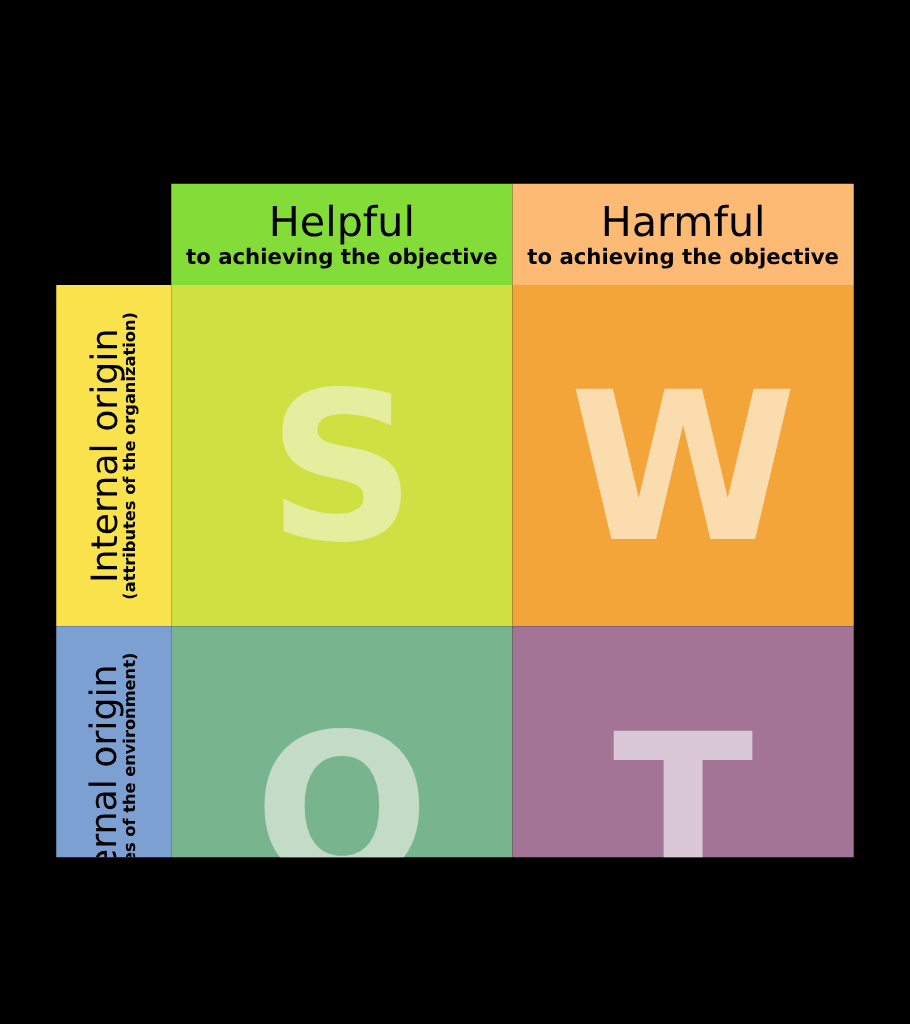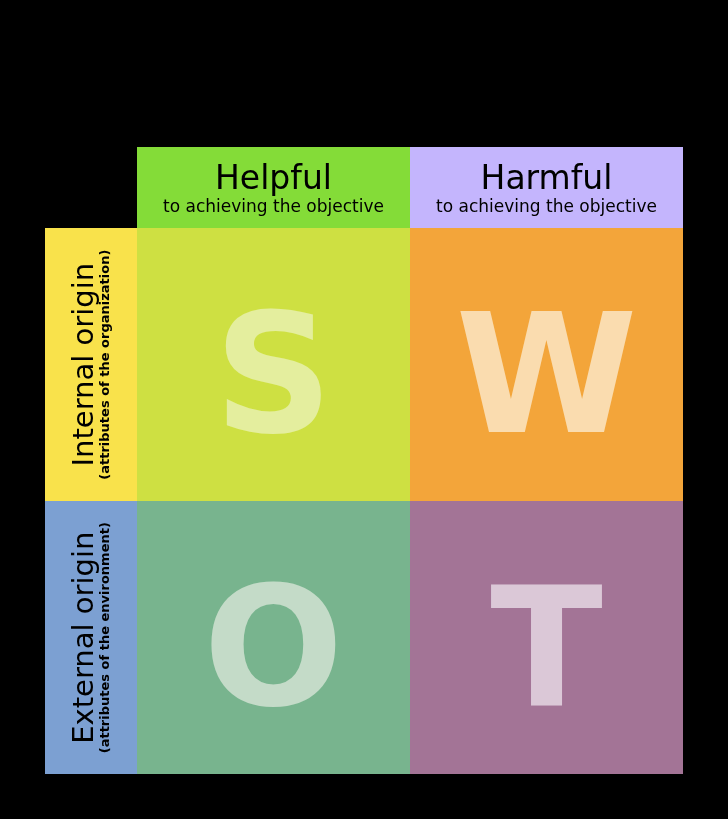--- a/index.html
+++ b/index.html
@@ -3,21 +3,21 @@
 <meta charset="utf-8">
 <style>
   html, body {
     margin: 0;
     padding: 0;
     background: #000;
   }
   .canvas {
     position: relative;
     width: 728px;
-    height: 819px;
+    height: 686px;
     overflow: hidden;
     font-family: "DejaVu Sans", sans-serif;
     color: #000;
   }
   .grid {
     position: absolute;
     left: 45px;
     top: 147px;
     width: 638px;
     height: 627px;
@@ -40,21 +40,21 @@
     justify-content: center;
     text-align: center;
   }
   .header-title {
     font-size: 33px;
     line-height: 1.15;
     white-space: nowrap;
   }
   .header-sub {
     font-size: 17px;
-    font-weight: normal;
+    font-weight: bold;
     line-height: 1.1;
     white-space: nowrap;
   }
   
   .side-cell {
     display: flex;
     align-items: center;
     justify-content: center;
   }
   .v-wrap {
@@ -104,21 +104,21 @@
 <div class="canvas" style="background-color: rgb(0, 0, 0);">
   <div class="grid">
 
     <div class="cell corner"></div>
 
     <div class="cell header-cell" style="background-color: rgb(132, 220, 56);">
       <div class="header-title">Helpful</div>
       <div class="header-sub">to achieving the objective</div>
     </div>
 
-    <div class="cell header-cell" style="background-color: #c4b5fd;">
+    <div class="cell header-cell" style="background-color: #fdba74;">
       <div class="header-title">Harmful</div>
       <div class="header-sub">to achieving the objective</div>
     </div>
 
     <div class="cell side-cell" style="background-color: rgb(249, 226, 75);">
       <div class="v-wrap">
         <div class="v-title">Internal origin</div>
         <div class="v-sub">(attributes of the organization)</div>
       </div>
     </div>

